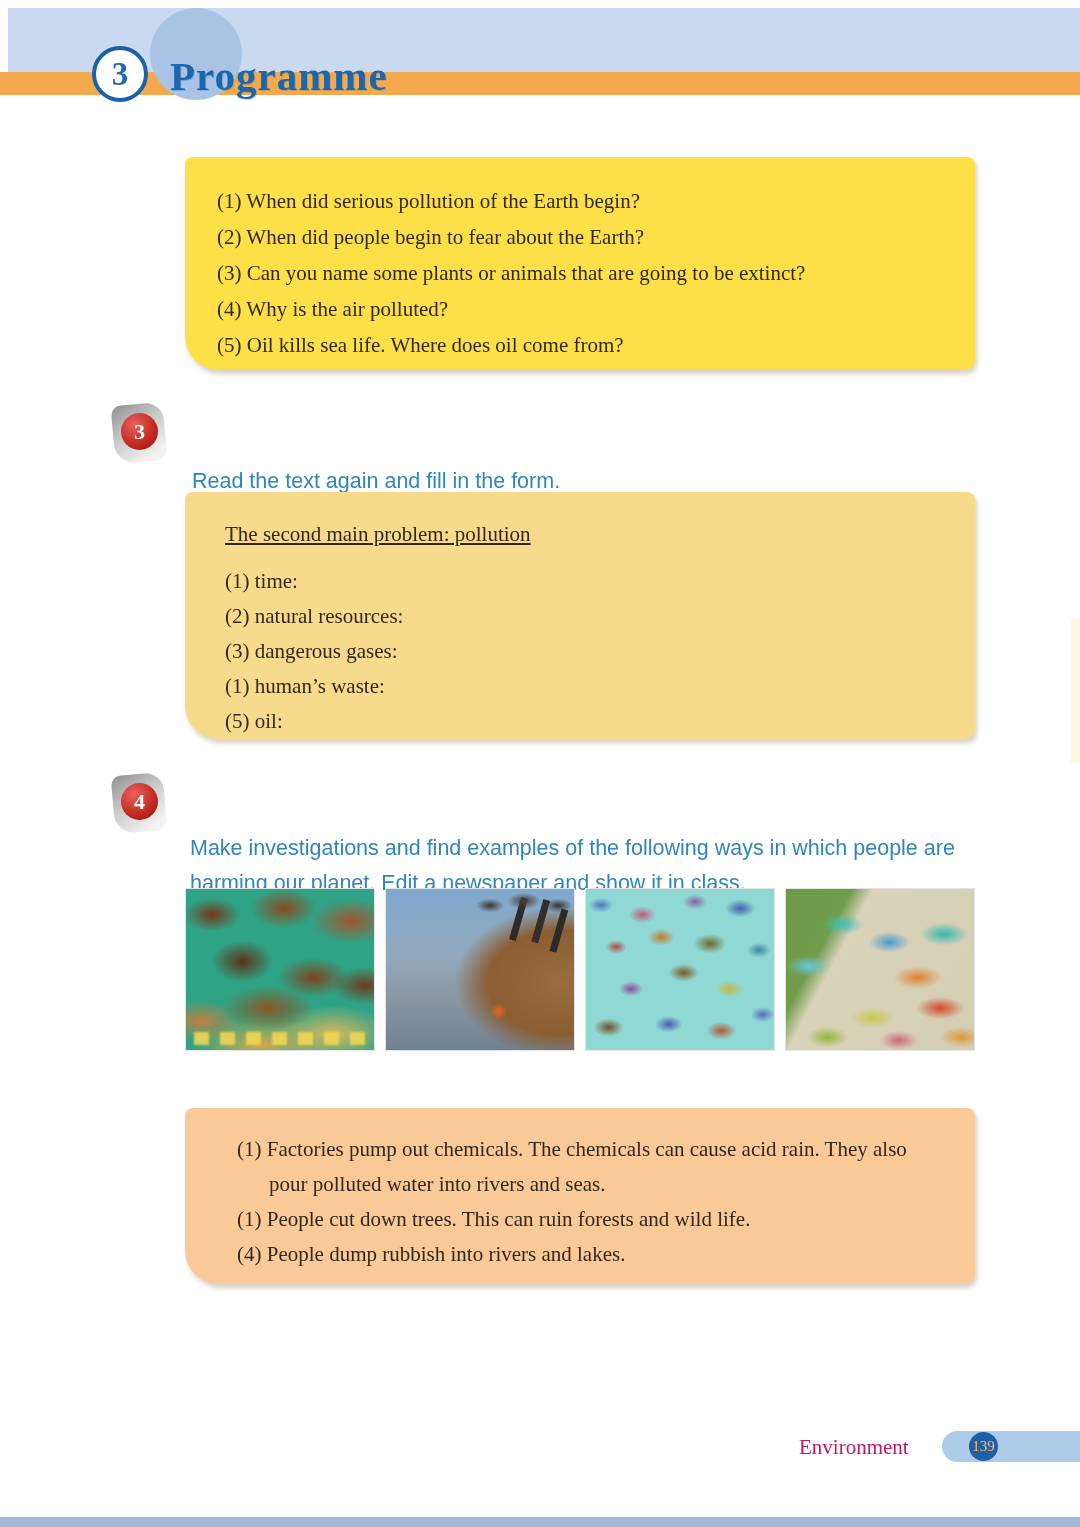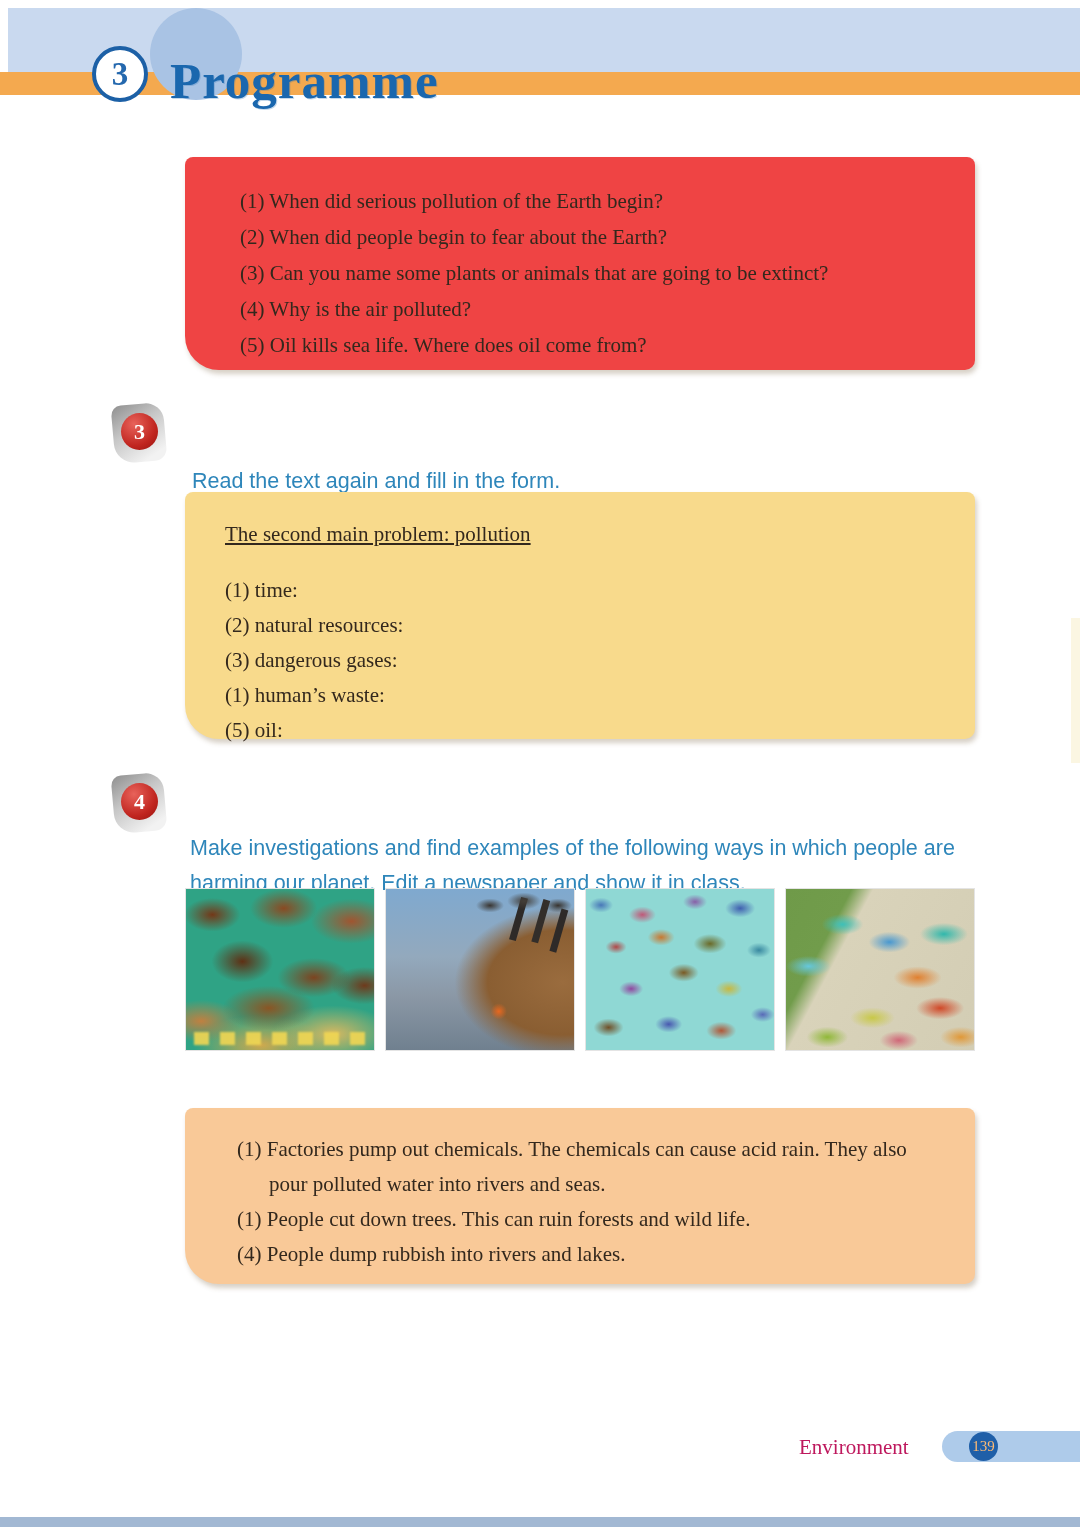--- a/index.html
+++ b/index.html
@@ -14,36 +14,36 @@
   .hdr-blue   { position:absolute; left:8px; top:8px; width:1072px; height:64px; background:#c9d9ef; }
   .hdr-stripe { position:absolute; left:0; top:72px; width:1080px; height:23px; background:#f4a94f; }
   .hdr-bigcircle { position:absolute; left:150px; top:8px; width:92px; height:92px; border-radius:50%; background:#a9c3e4; }
   .hdr-numcircle {
     position:absolute; left:92px; top:46px; width:56px; height:56px; border-radius:50%;
     background:#ffffff; border:4px solid #1c60a6; color:#2468ae;
     font-weight:bold; font-size:33px; display:flex; align-items:center; justify-content:center;
   }
   .hdr-title {
     position:absolute; left:170px; top:52px;
-    font-weight:bold; font-size:51px; letter-spacing:1px; color:#1a67ae;
+    font-weight:bold; font-size:41px; letter-spacing:1px; color:#1a67ae;
     text-shadow:1px 1px 0 rgba(26,103,174,0.25);
   }
 
   
   .cbox {
     position:absolute; left:185px; width:790px;
     border-radius:8px 8px 10px 34px;
     box-shadow:2px 4px 5px rgba(110,85,50,0.28);
     font-size:21px; color:#33281d;
   }
-  #question-box { top:157px; height:213px; background:#ef4444; padding:26px 28px 0 55px; }
+  #question-box { top:157px; height:213px; background:#fde047; padding:26px 28px 0 32px; }
   #question-box .bline { line-height:36px; }
 
   #form-box { top:492px; height:247px; background:#f8da8c; padding:24px 28px 0 40px; }
-  #form-box .fb-title { line-height:36px; text-decoration:underline; margin-bottom:21px; }
+  #form-box .fb-title { line-height:36px; text-decoration:underline; margin-bottom:12px; }
   #form-box .bline { line-height:35px; }
 
   #facts-box { top:1108px; height:176px; background:#f9c998; padding:24px 56px 0 52px; }
   #facts-box .bline { line-height:35px; padding-left:32px; text-indent:-32px; }
 
   
   .badge { position:absolute; width:64px; height:64px; }
   .badge-blob {
     position:absolute; left:0; top:0; width:52px; height:58px;
     background:linear-gradient(150deg,#8f8f8f 0%,#c6c6c6 40%,#f2f2f2 85%);

